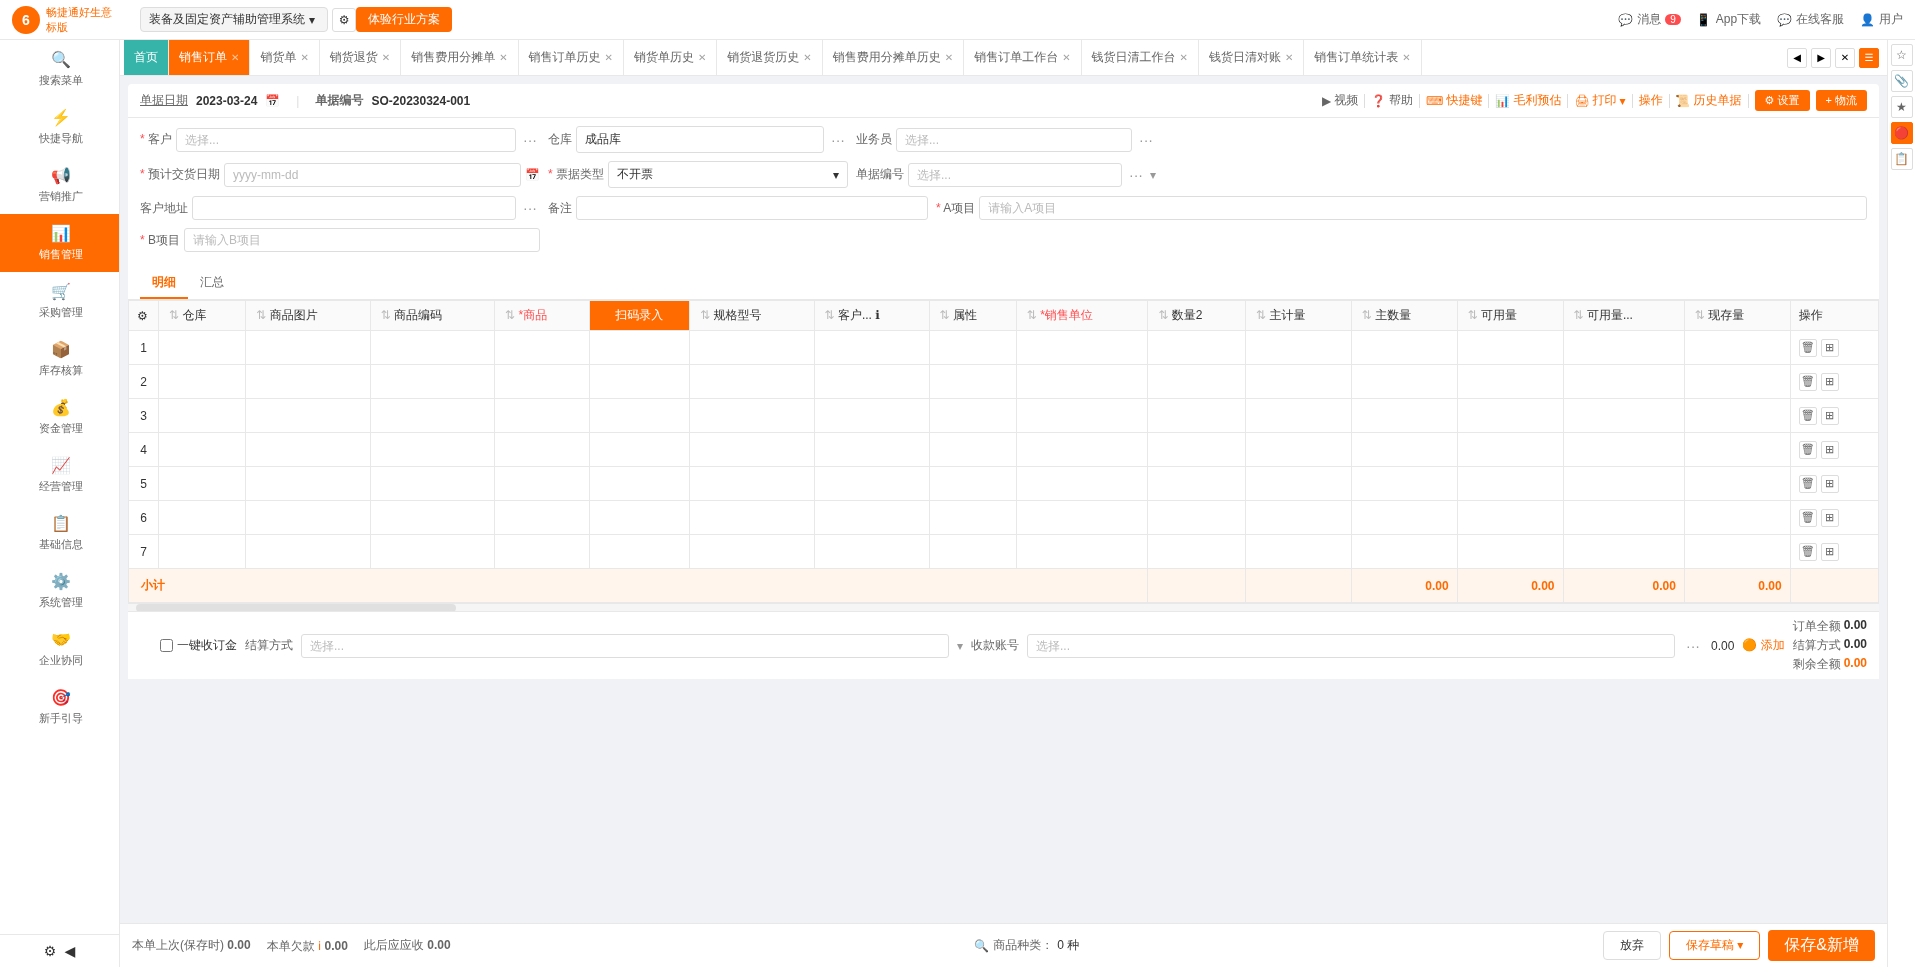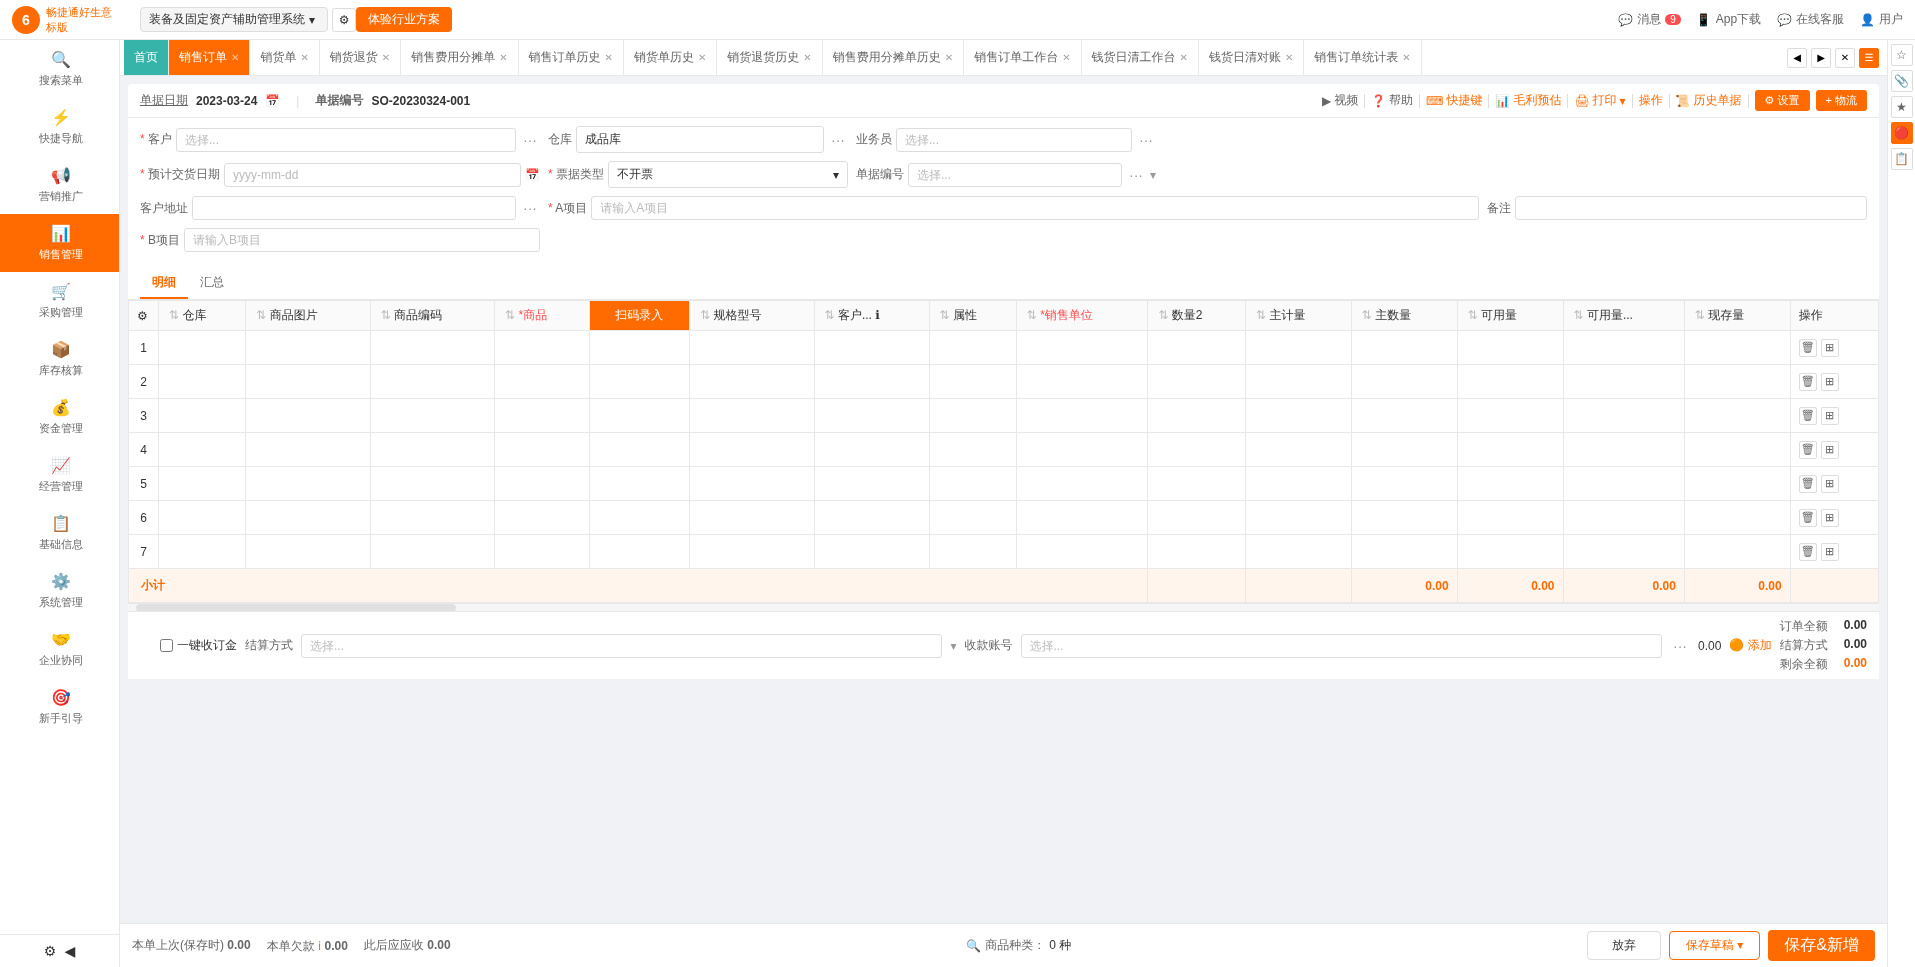--- a/index.html
+++ b/index.html
@@ -76,29 +76,29 @@
     .data-table th .sort-icon { color: #bbb; margin-left: 2px; }
     .data-table td { border: 1px solid #e8e8e8; padding: 6px 8px; color: #333; height: 34px; }
     .row-num { color: #999; text-align: center; width: 30px; }
     .action-icons { display: flex; gap: 4px; }
     .action-icon { width: 18px; height: 18px; border: 1px solid #ddd; border-radius: 2px; display: flex; align-items: center; justify-content: center; cursor: pointer; font-size: 11px; color: #666; }
     .subtotal-row td { background: #fff5ec; font-weight: bold; color: #ff6b00; }
 
     
     .bottom-bar { background: #fff; border-top: 1px solid #e8e8e8; padding: 6px 12px; display: flex; align-items: center; font-size: 12px; gap: 8px; }
     .bottom-checkbox { display: flex; align-items: center; gap: 4px; padding-left: 20px; }
-    .summary-row { display: flex; justify-content: space-between; gap: 16px; }
+    .summary-row { display: flex; justify-content: space-between; gap: 3px; }
     .summary-label { color: #666; }
     .summary-value { color: #333; font-weight: bold; }
 
     
     .footer { background: #fff; border-top: 1px solid #e8e8e8; padding: 6px 12px; display: flex; align-items: center; font-size: 12px; gap: 16px; }
     .footer-left { display: flex; gap: 16px; color: #666; }
     .footer-right { margin-left: auto; display: flex; align-items: center; gap: 8px; }
-    .btn-discard { border: 1px solid #ddd; background: #fff; border-radius: 4px; padding: 5px 24px; cursor: pointer; font-size: 12px; color: #333; }
+    .btn-discard { border: 1px solid #ddd; background: #fff; border-radius: 4px; padding: 5px 16px; cursor: pointer; font-size: 12px; color: #333; }
     .btn-save-draft { border: 1px solid #ff6b00; background: #fff; color: #ff6b00; border-radius: 4px; padding: 5px 16px; cursor: pointer; font-size: 12px; }
     .btn-save-new { background: #ff6b00; color: #fff; border: none; border-radius: 4px; padding: 5px 16px; cursor: pointer; font-size: 16px; }
     
     
     .right-panel { width: 28px; background: #fff; border-left: 1px solid #e8e8e8; display: flex; flex-direction: column; align-items: center; padding: 4px 0; gap: 4px; }
     .right-panel-btn { width: 22px; height: 22px; border: 1px solid #ddd; border-radius: 2px; display: flex; align-items: center; justify-content: center; cursor: pointer; font-size: 12px; color: #666; background: #fff; }
     .right-panel-btn.active { background: #ff6b00; color: #fff; border-color: #ff6b00; }
 
     .scrollbar-area { height: 8px; background: #f5f5f5; border-top: 1px solid #e8e8e8; }
     .scrollbar-inner { height: 8px; background: #e0e0e0; width: 320px; margin-left: 8px; border-radius: 4px; }
@@ -319,27 +319,27 @@
               <span class="dots-btn">···</span>
               <span style="color:#999;font-size:12px;cursor:pointer;">▾</span>
             </div>
           </div>
           <div class="form-row">
             <div class="form-group" style="max-width:400px;">
               <span class="form-label">客户地址</span>
               <input class="form-input" type="text" placeholder="" style="">
               <span class="dots-btn">···</span>
             </div>
+            <div class="form-group" style="max-width:380px;">
+              <span class="form-label">备注</span>
+              <input class="form-input" type="text" placeholder="" style="flex: 1 1 0%;">
+            </div>
             <div class="form-group" style="flex:1;">
               <span class="form-label required">A项目</span>
               <input class="form-input" type="text" placeholder="请输入A项目" style="flex: 1 1 0%;">
-            </div>
-            <div class="form-group" style="max-width:380px;">
-              <span class="form-label">备注</span>
-              <input class="form-input" type="text" placeholder="" style="flex: 1 1 0%;">
             </div>
           </div>
           <div class="form-row">
             <div class="form-group" style="max-width:400px;">
               <span class="form-label required">B项目</span>
               <input class="form-input" type="text" placeholder="请输入B项目" style="flex: 1 1 0%;">
             </div>
           </div>
         </div>
 

